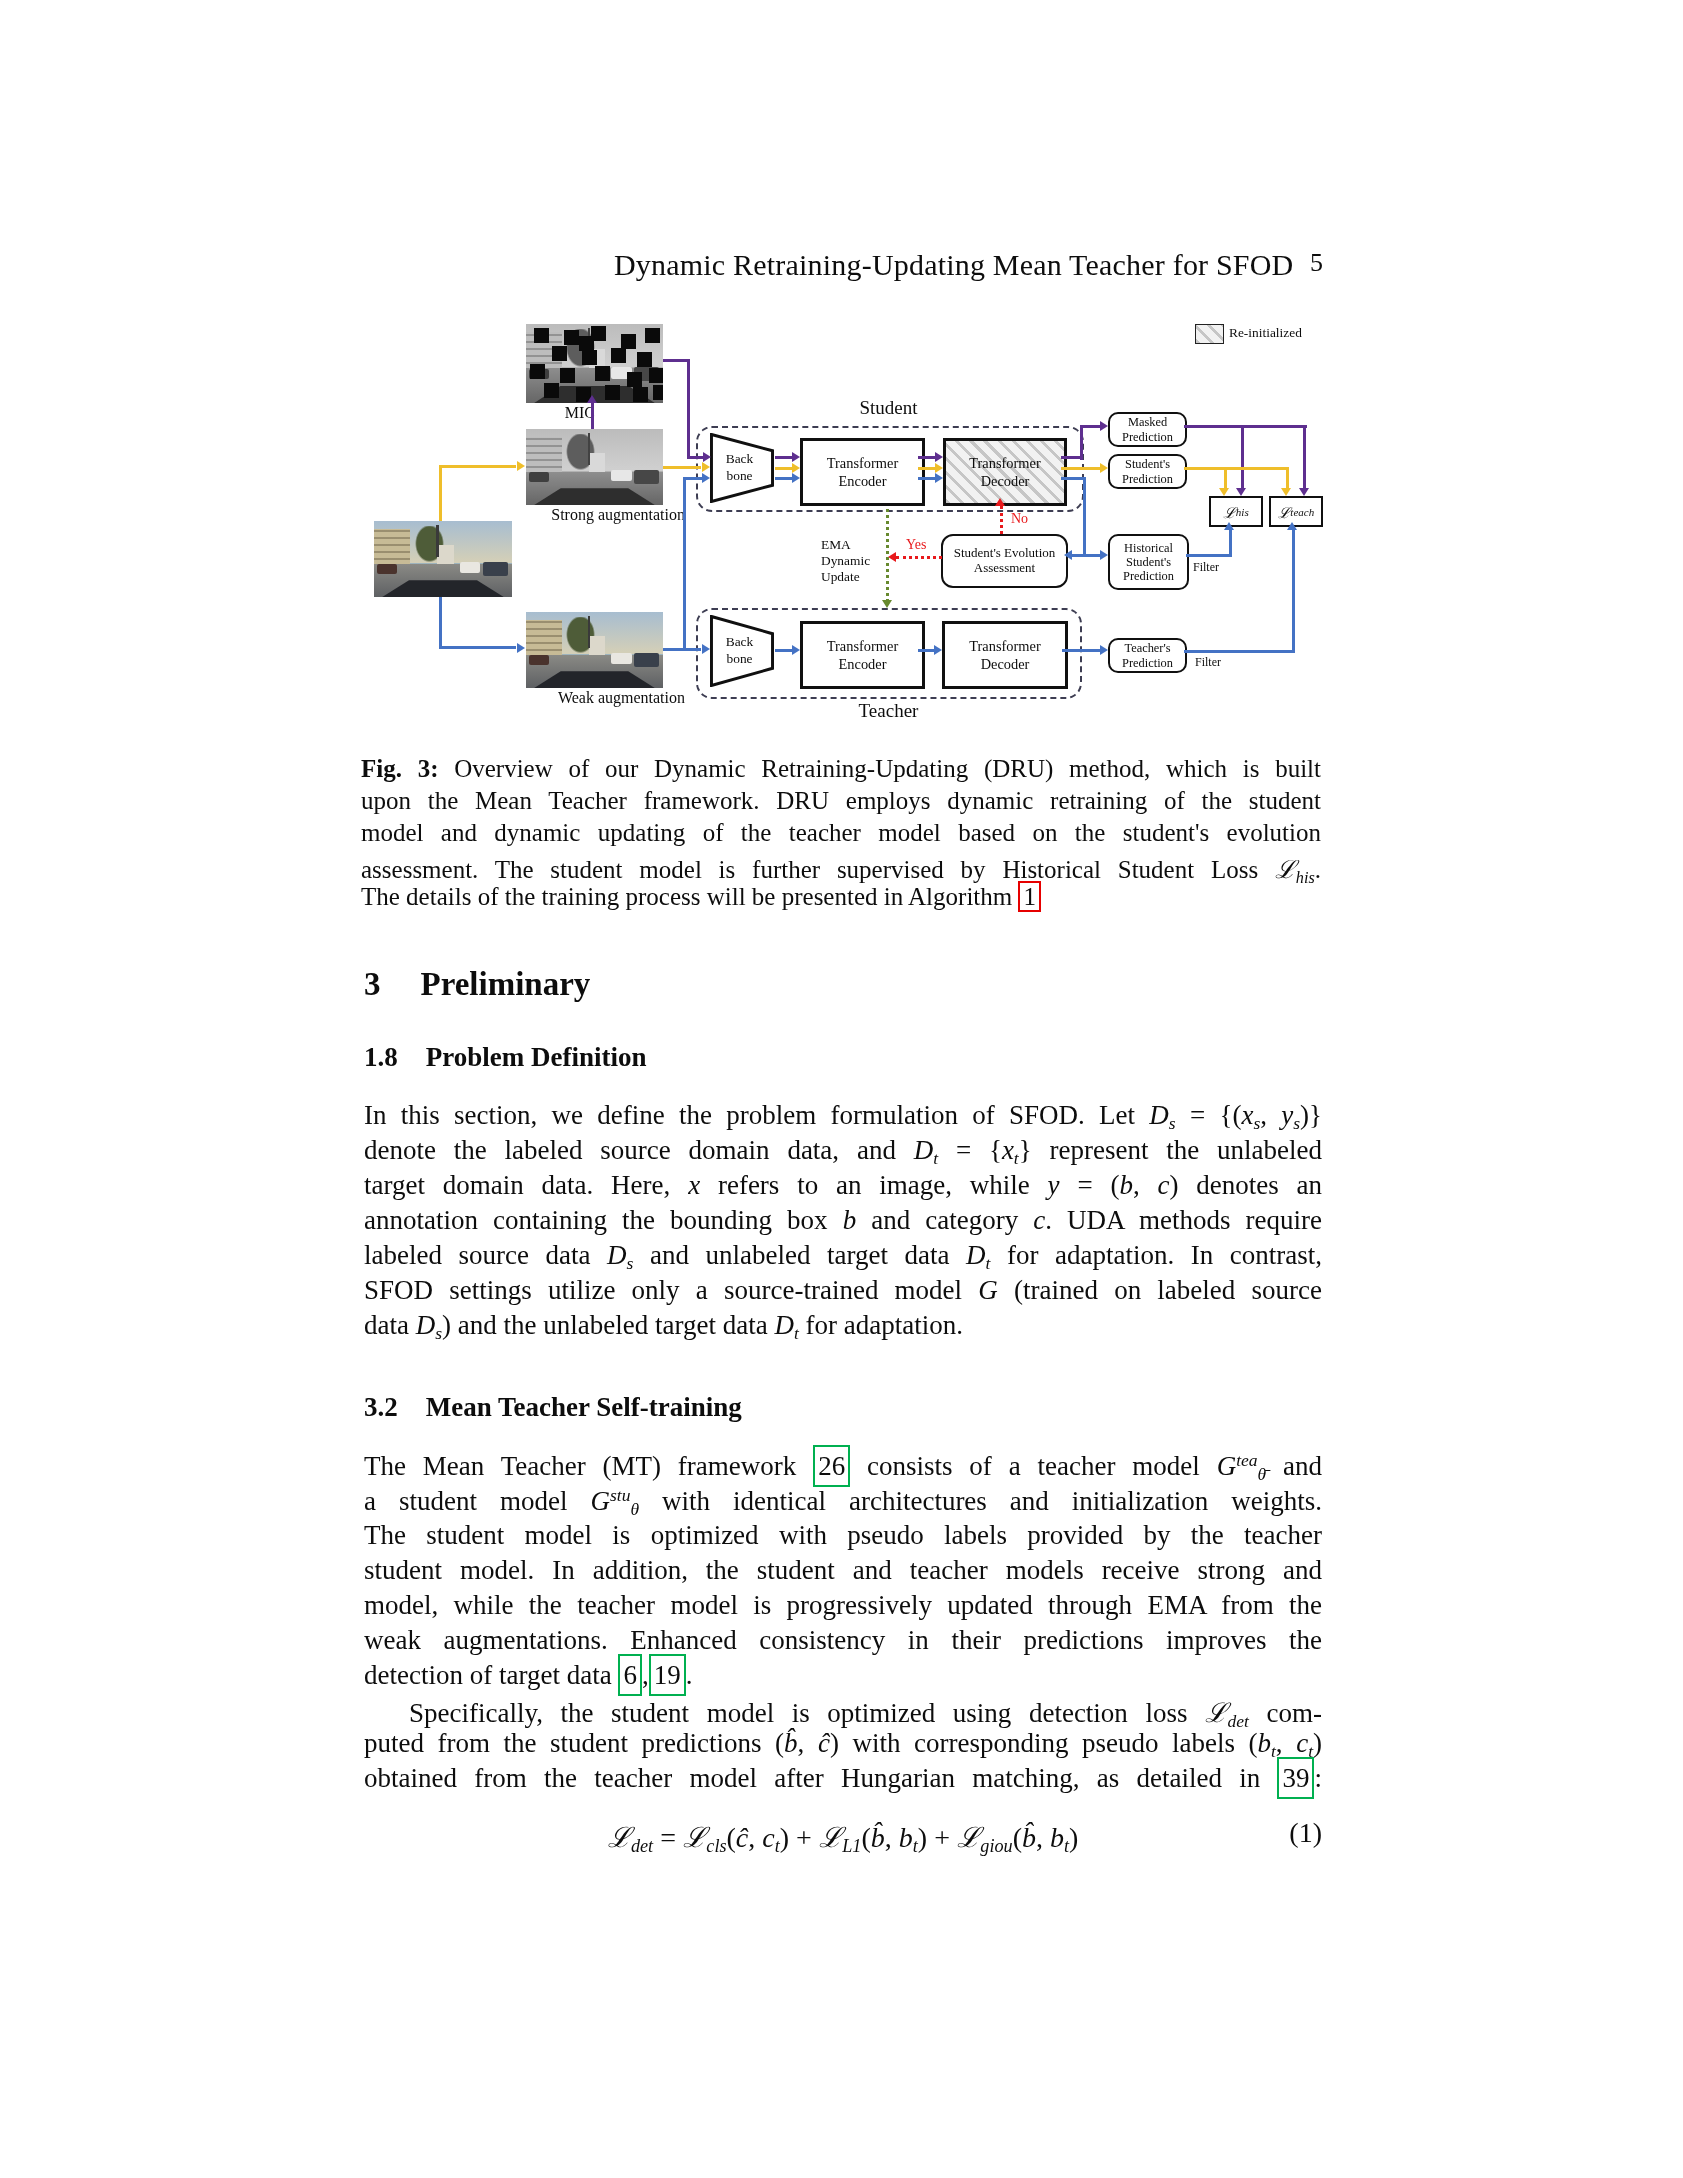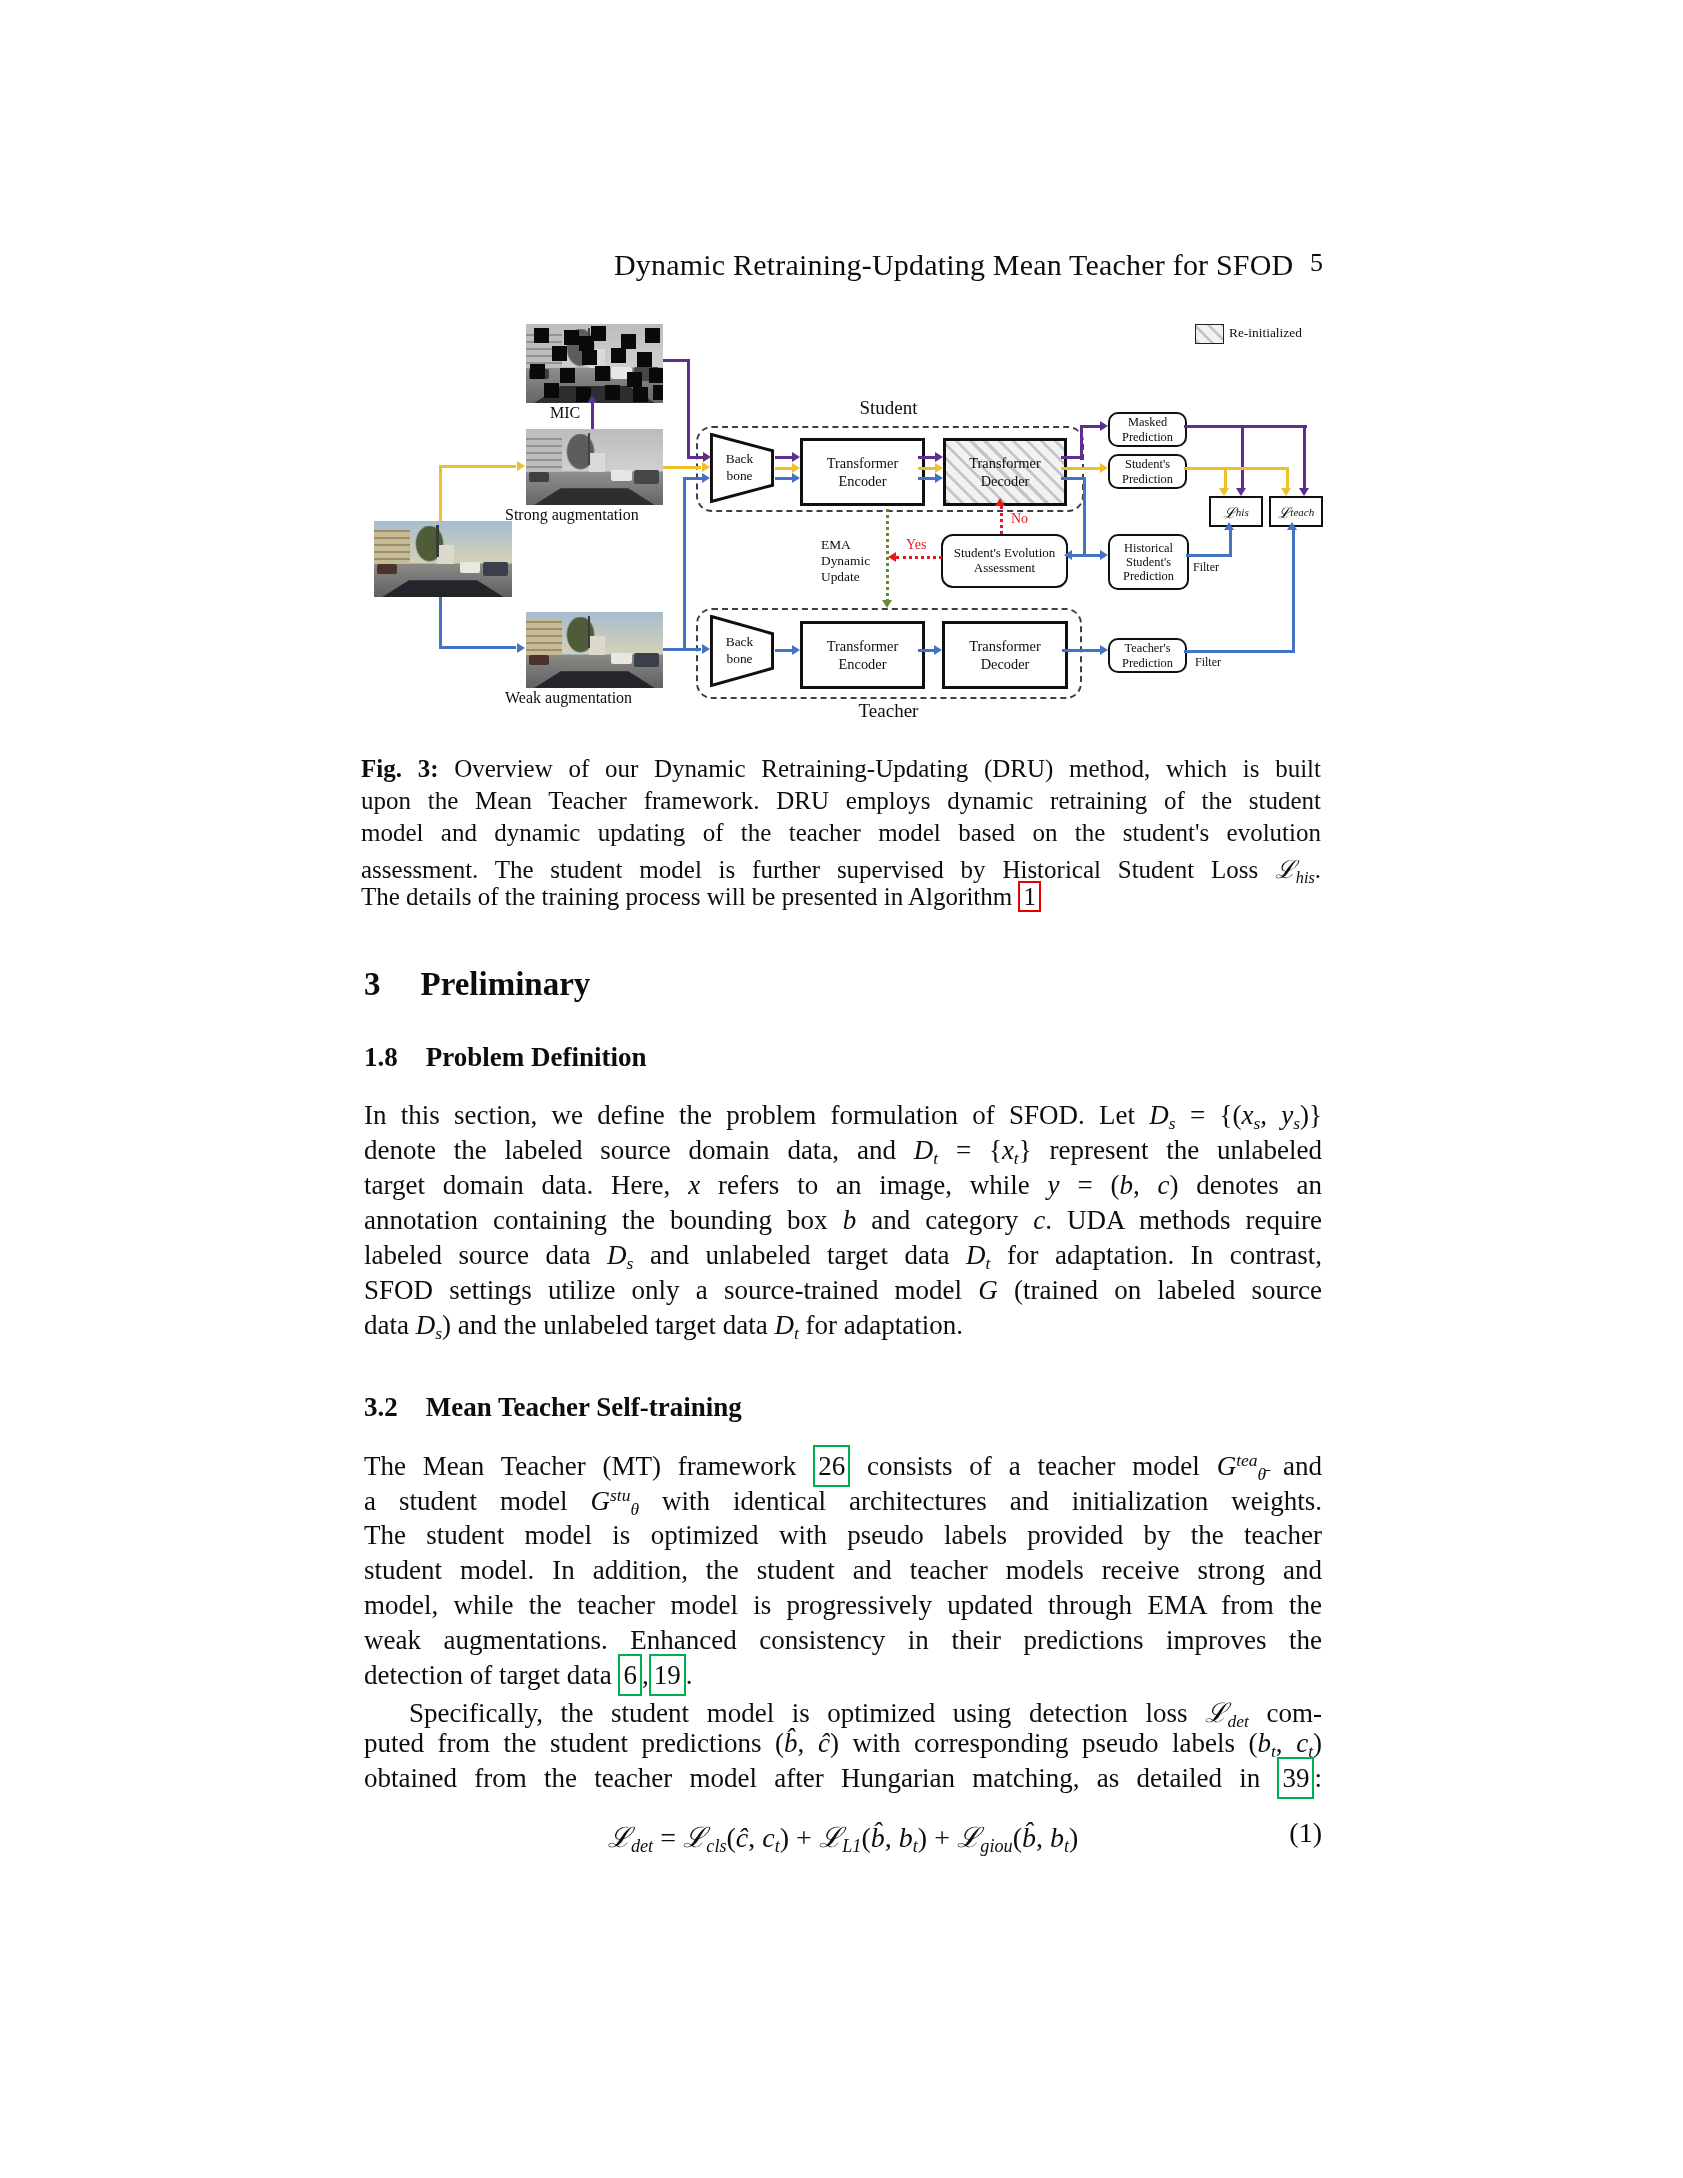--- a/index.html
+++ b/index.html
@@ -25,21 +25,21 @@
   .dashbox{position:absolute;border:2px dashed #3d3d52;border-radius:16px;}
   .sqbox{position:absolute;border:3px solid #101010;background:#fff;display:flex;flex-direction:column;
          align-items:center;justify-content:center;font-size:14.4px;line-height:1.25;}
   .hatch{background-color:#f2f2f2;background-image:repeating-linear-gradient(45deg,#c6c6c6 0 3px,#f2f2f2 3px 10px);}
   .rbox{position:absolute;border:2.5px solid #101010;border-radius:10px;background:#fff;display:flex;flex-direction:column;
         align-items:center;justify-content:center;text-align:center;font-size:12.4px;line-height:1.15;}
   .lbox{position:absolute;border:2px solid #101010;background:#fff;display:flex;align-items:center;justify-content:center;
         font-size:15px;}
   .lbox .i{font-style:italic;}
   .lbox sub{font-size:11px;font-style:italic;}
-  .flabel{position:absolute;font-size:16px;text-align:left;}
+  .flabel{position:absolute;font-size:16px;text-align:right;}
   .ftitle{position:absolute;font-size:19px;text-align:center;width:119px;}
   .smtext{position:absolute;font-size:13.4px;line-height:16px;}
   .redtext{position:absolute;font-size:14px;color:var(--red);}
   .filter{position:absolute;font-size:12px;}
   .legend-swatch{position:absolute;border:1.5px solid #222;}
   .legend-label{position:absolute;font-size:13.4px;}
   .bb-label{position:absolute;left:2px;top:0;width:55px;height:100%;display:flex;flex-direction:column;
             align-items:center;justify-content:center;font-size:13.4px;line-height:1.25;}
   
   .photo{position:absolute;overflow:hidden;background:#9db3bd;}

